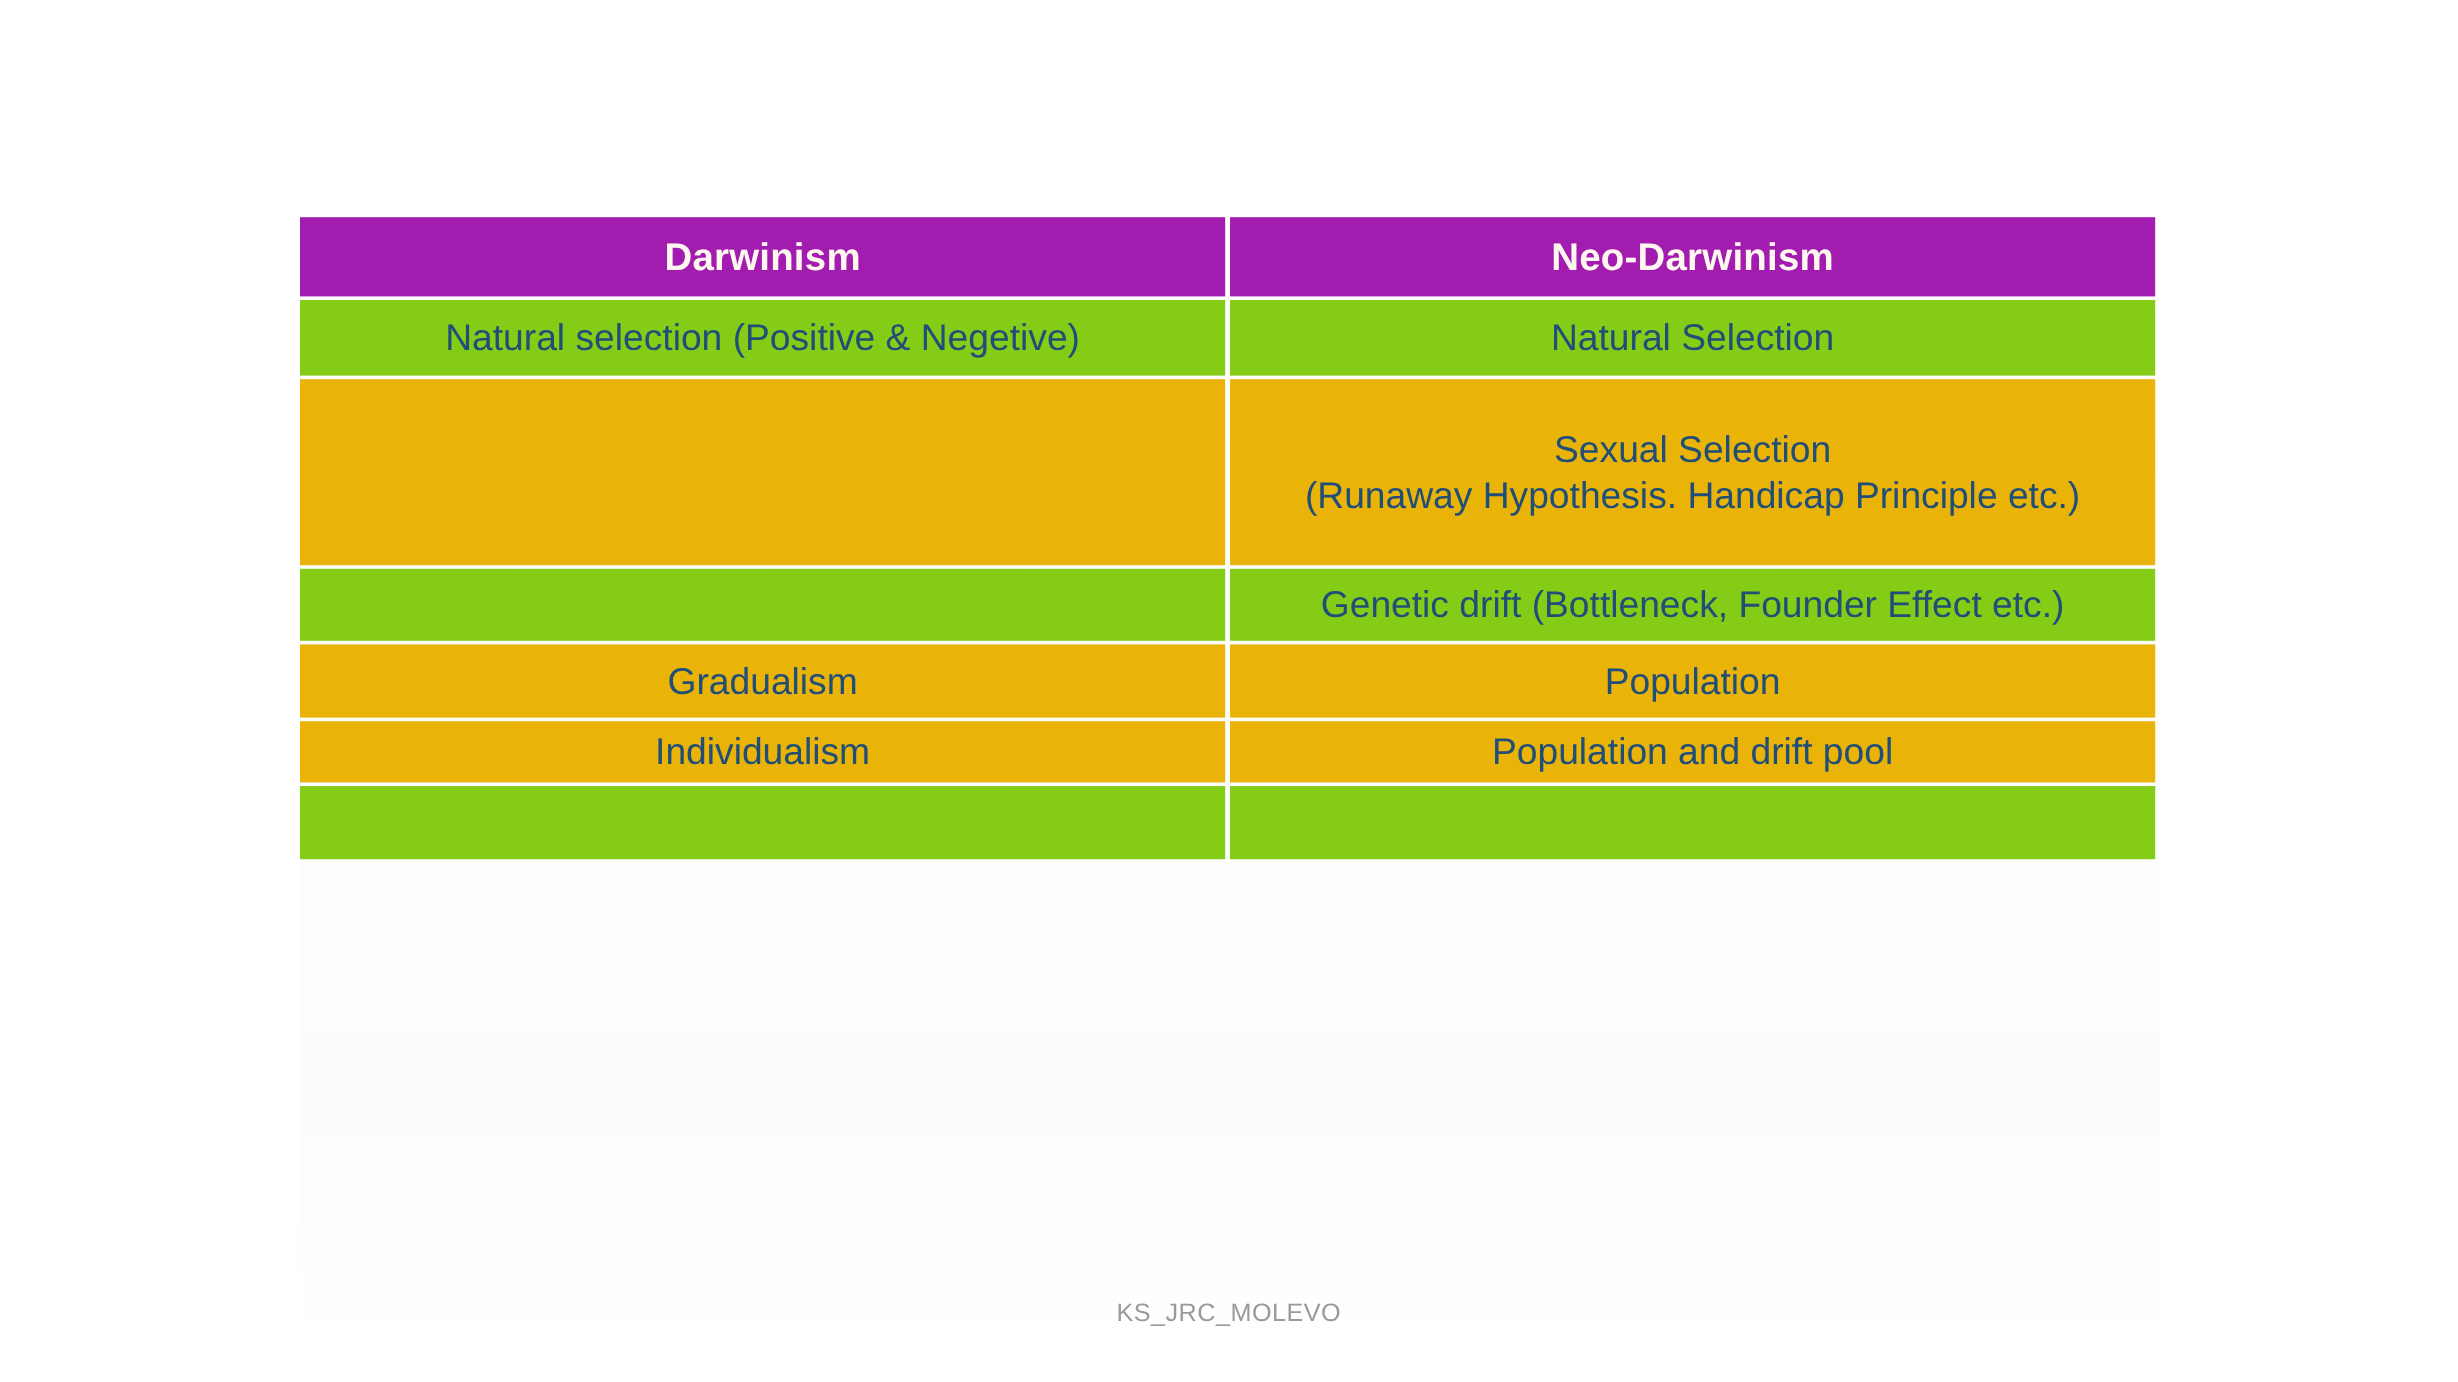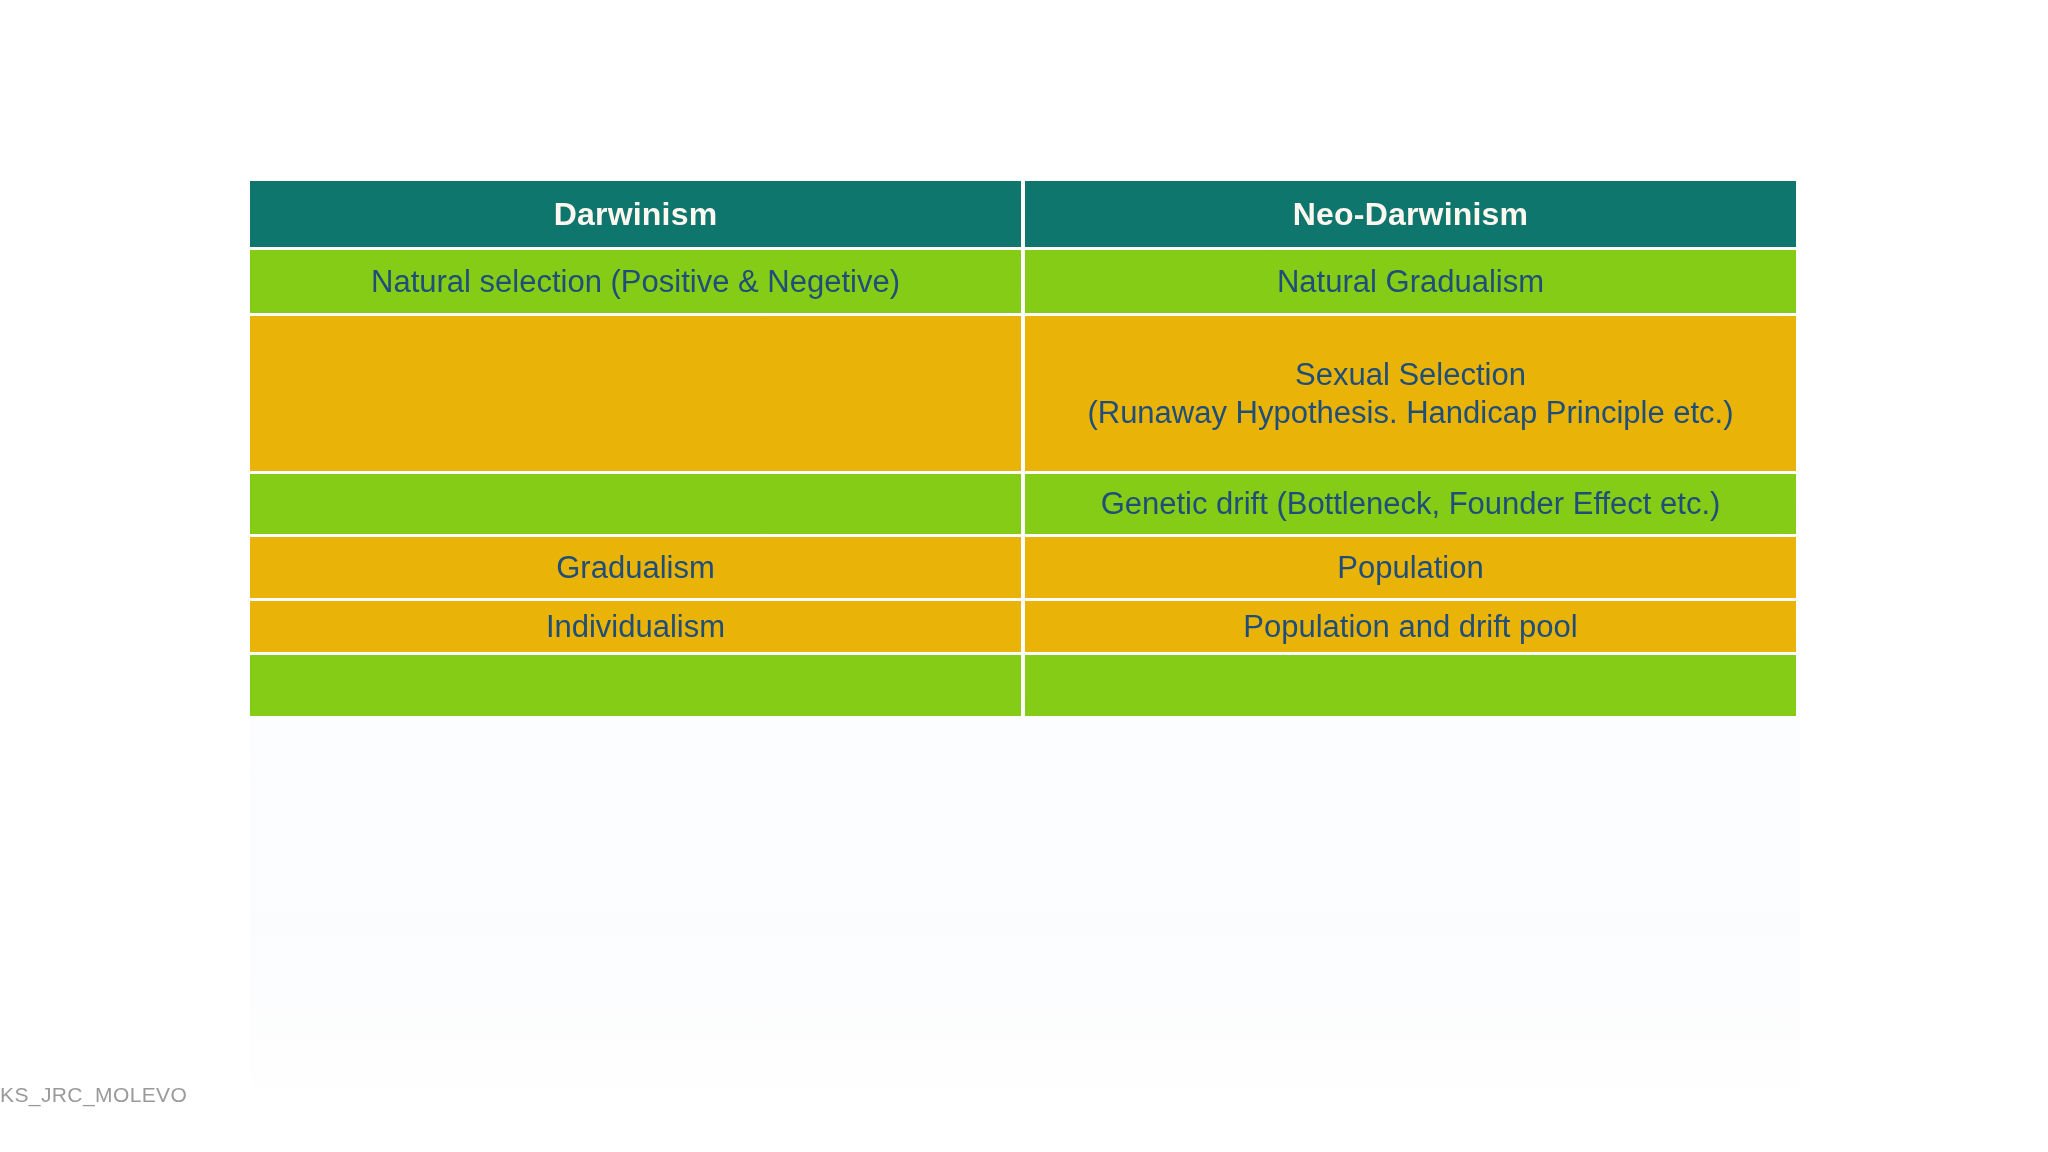--- a/index.html
+++ b/index.html
@@ -41,21 +41,21 @@
     border-collapse: separate;
     border-spacing: 4px 3px;
     width: 1550px;
     table-layout: fixed;
     margin: -3px -4px;
   }
   table.cmp col.c1 { width: 771px; }
   table.cmp col.c2 { width: 771px; }
 
   th.hcell {
-    background: #0f766e;
+    background: #a21caf;
     color: #FDF7EF;
     font-size: 32px;
     font-weight: bold;
     text-align: center;
     vertical-align: middle;
     height: 66px;
     padding: 0 10px;
     letter-spacing: 0.2px;
   }
   td.cell {
@@ -78,21 +78,21 @@
   tr.r-3 td.cell { height: 61px; }
   tr.r-4 td.cell { height: 61px; }
   tr.r-5 td.cell { height: 51px; }
   tr.r-6 td.cell { height: 61px; }
 
   .footer {
     position: absolute;
     left: 0;
     top: 1083px;
     width: 2048px;
-    text-align: left;
+    text-align: center;
     color: #9A9A9A;
     font-size: 21px;
     letter-spacing: 0.4px;
     font-family: "Liberation Sans", sans-serif;
   }
 </style>
 </head>
 <body>
 
 <div class="slide">
@@ -107,21 +107,21 @@
       </colgroup>
       <thead>
         <tr class="r-h">
           <th class="hcell">Darwinism</th>
           <th class="hcell">Neo-Darwinism</th>
         </tr>
       </thead>
       <tbody>
         <tr class="band-dark r-0">
           <td class="cell">Natural selection (Positive &amp; Negetive)</td>
-          <td class="cell">Natural Gradualism</td>
+          <td class="cell">Natural Selection</td>
         </tr>
         <tr class="band-light r-1">
           <td class="cell"></td>
           <td class="cell">Sexual Selection
 (Runaway Hypothesis. Handicap Principle etc.)</td>
         </tr>
         <tr class="band-dark r-2">
           <td class="cell"></td>
           <td class="cell">Genetic drift (Bottleneck, Founder Effect etc.)</td>
         </tr>

